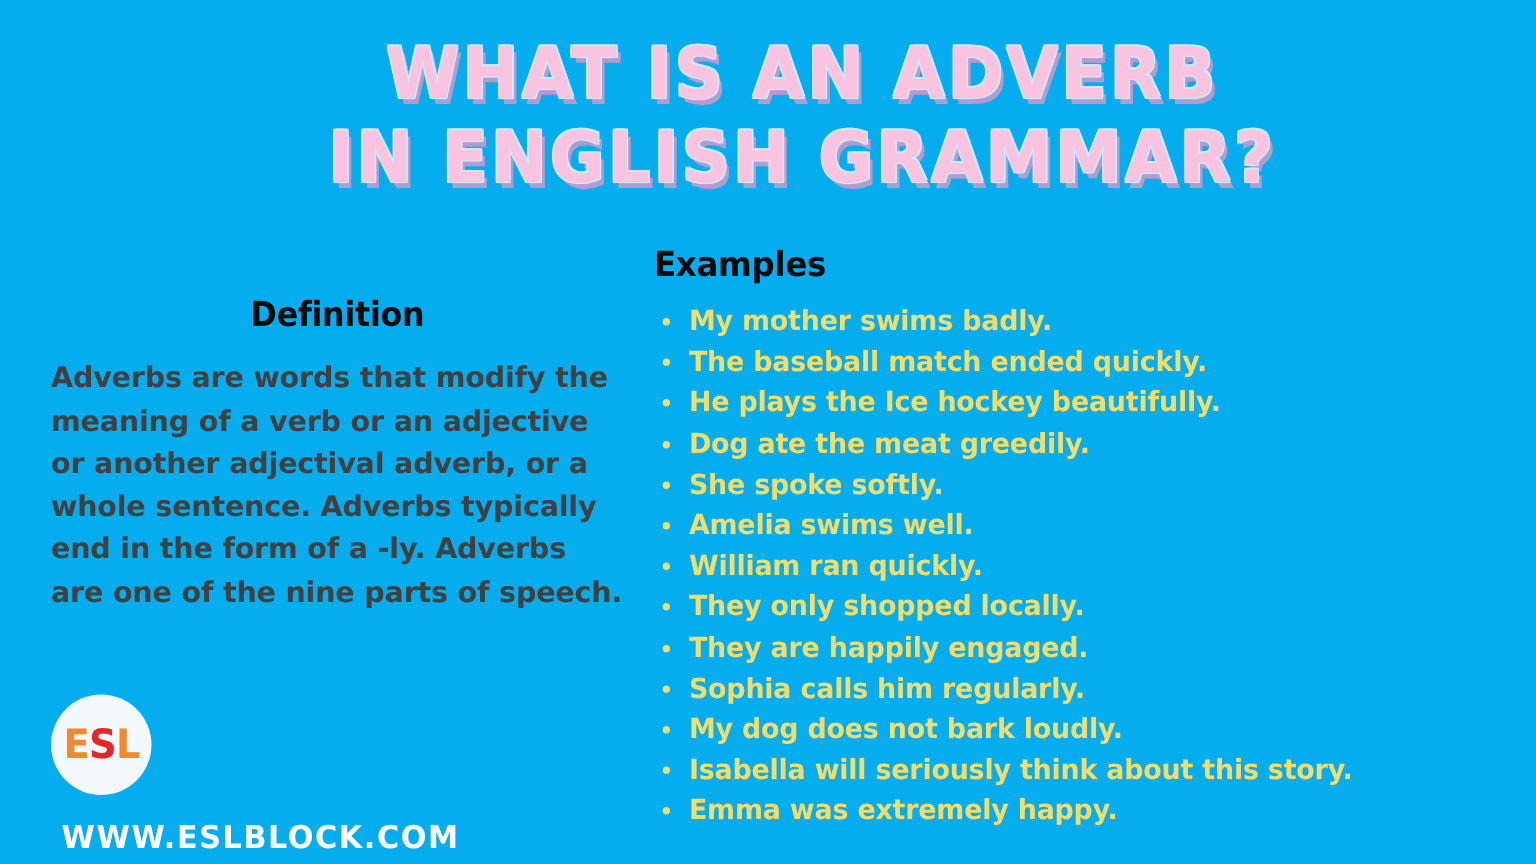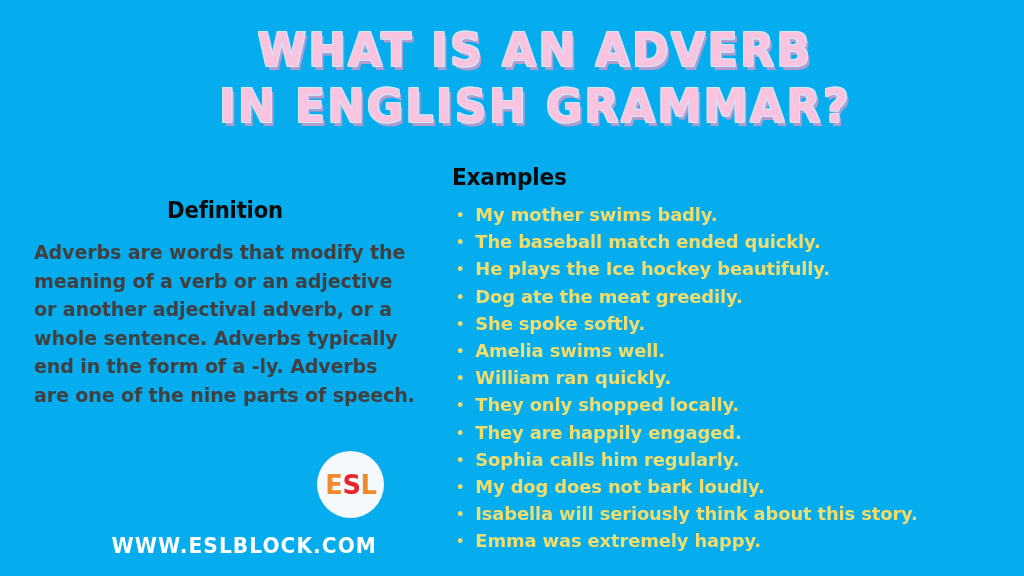--- a/index.html
+++ b/index.html
@@ -75,23 +75,23 @@
     color: #404040;
     letter-spacing: -0.1px;
     margin: 0;
     text-align: left;
   }
 
   
   .brand-block {
     position: absolute;
     left: 34px;
-    top: 451px;
+    top: 463px;
     width: 350px;
-    text-align: right;
+    text-align: left;
   }
   .logo-circle {
     width: 67px;
     height: 67px;
     border-radius: 50%;
     background: #F4F9FD;
     display: inline-flex;
     align-items: center;
     justify-content: center;
     margin: 0 auto;
@@ -113,21 +113,21 @@
     font-weight: bold;
     font-size: 21px;
     letter-spacing: 1.1px;
     color: #FFFFFF;
     transform: scaleX(0.96);
   }
 
   
   .examples-col {
     position: absolute;
-    left: 452px;
+    left: 436px;
     top: 163px;
     width: 560px;
   }
   .examples-heading {
     font-family: "DejaVu Sans", sans-serif;
     font-weight: bold;
     font-size: 23px;
     line-height: 28px;
     color: #0B0B0B;
     letter-spacing: -0.2px;

